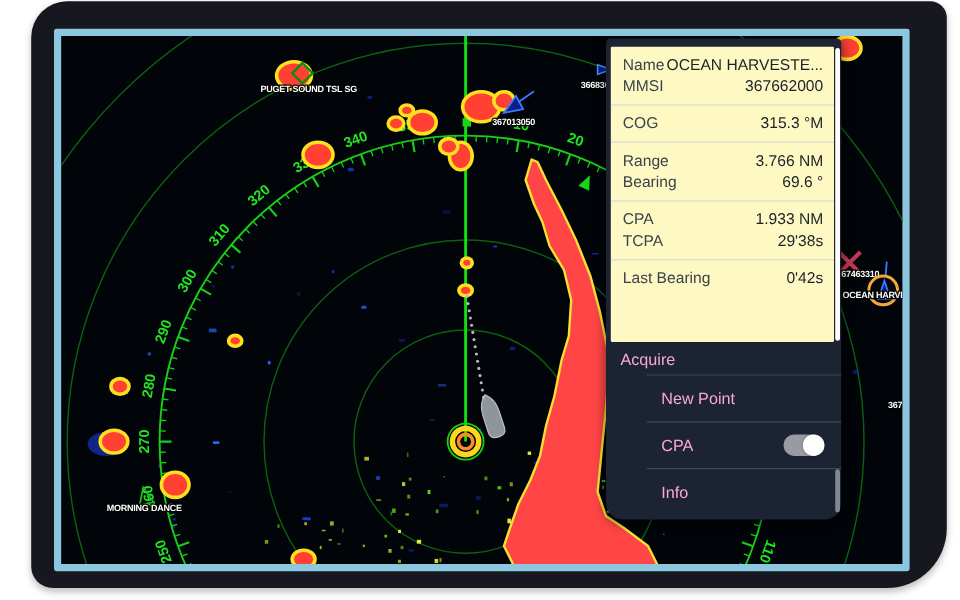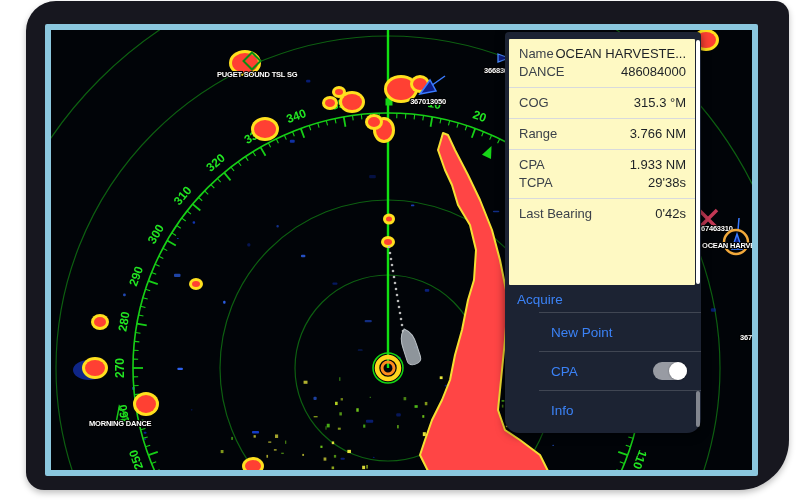--- a/index.html
+++ b/index.html
@@ -17,21 +17,21 @@
   .card{position:absolute;left:4px;top:7px;width:186px;height:246px;background:#fef9c3;
     border-radius:1px;display:flex;flex-direction:column;overflow:hidden;}
   .group{padding:6px 9px 6px 10px;}
   .group + .group{border-top:1px solid #d8dadc;}
   .row{display:flex;justify-content:space-between;font-size:13px;line-height:18px;color:#21262c;}
   .row .lbl{color:#3c424a;}
   .row .val{color:#1d2126;white-space:nowrap;}
   .sb-card{position:absolute;left:191px;top:8px;width:4px;height:244px;background:#ffffff;border-radius:2px;}
   .menu{position:absolute;left:0;top:254px;width:196px;}
   .mi{display:flex;align-items:center;justify-content:space-between;padding:0 14px 0 12px;
-    color:#3b82f6;font-size:13.5px;}
+    color:#f9a8d4;font-size:13.5px;}
   .mi + .mi{border-top:1px solid rgba(255,255,255,0.16);margin-left:34px;}
   .mi.h26{height:26px}.mi.h38{height:38px}
   .toggle{width:34px;height:18px;border-radius:9px;background:rgba(255,255,255,0.55);position:relative;}
   .toggle .knob{position:absolute;right:0;top:0;width:18px;height:18px;border-radius:50%;background:#ffffff;
     box-shadow:0 0 2px rgba(0,0,0,0.4);}
   .sb-menu{position:absolute;left:191px;top:359px;width:4px;height:36px;background:rgba(255,255,255,0.45);border-radius:2px;}
 </style>
 </head>
 <body>
 
@@ -452,34 +452,38 @@
       </svg>
 
     <div class="popup">
       <div class="card">
         <div class="group">
           <div class="row">
               <span class="lbl">Name</span>
               <span class="val">OCEAN HARVESTE...</span>
             </div>
           <div class="row">
-              <span class="lbl">DANCE</span>
-              <span class="val">486084000</span>
+              <span class="lbl">MMSI</span>
+              <span class="val">367662000</span>
             </div>
         </div>
         <div class="group">
           <div class="row">
               <span class="lbl">COG</span>
               <span class="val">315.3 °M</span>
             </div>
         </div>
         <div class="group">
           <div class="row">
               <span class="lbl">Range</span>
               <span class="val">3.766 NM</span>
+            </div>
+          <div class="row">
+              <span class="lbl">Bearing</span>
+              <span class="val">69.6 °</span>
             </div>
         </div>
         <div class="group">
           <div class="row">
               <span class="lbl">CPA</span>
               <span class="val">1.933 NM</span>
             </div>
           <div class="row">
               <span class="lbl">TCPA</span>
               <span class="val">29'38s</span>

